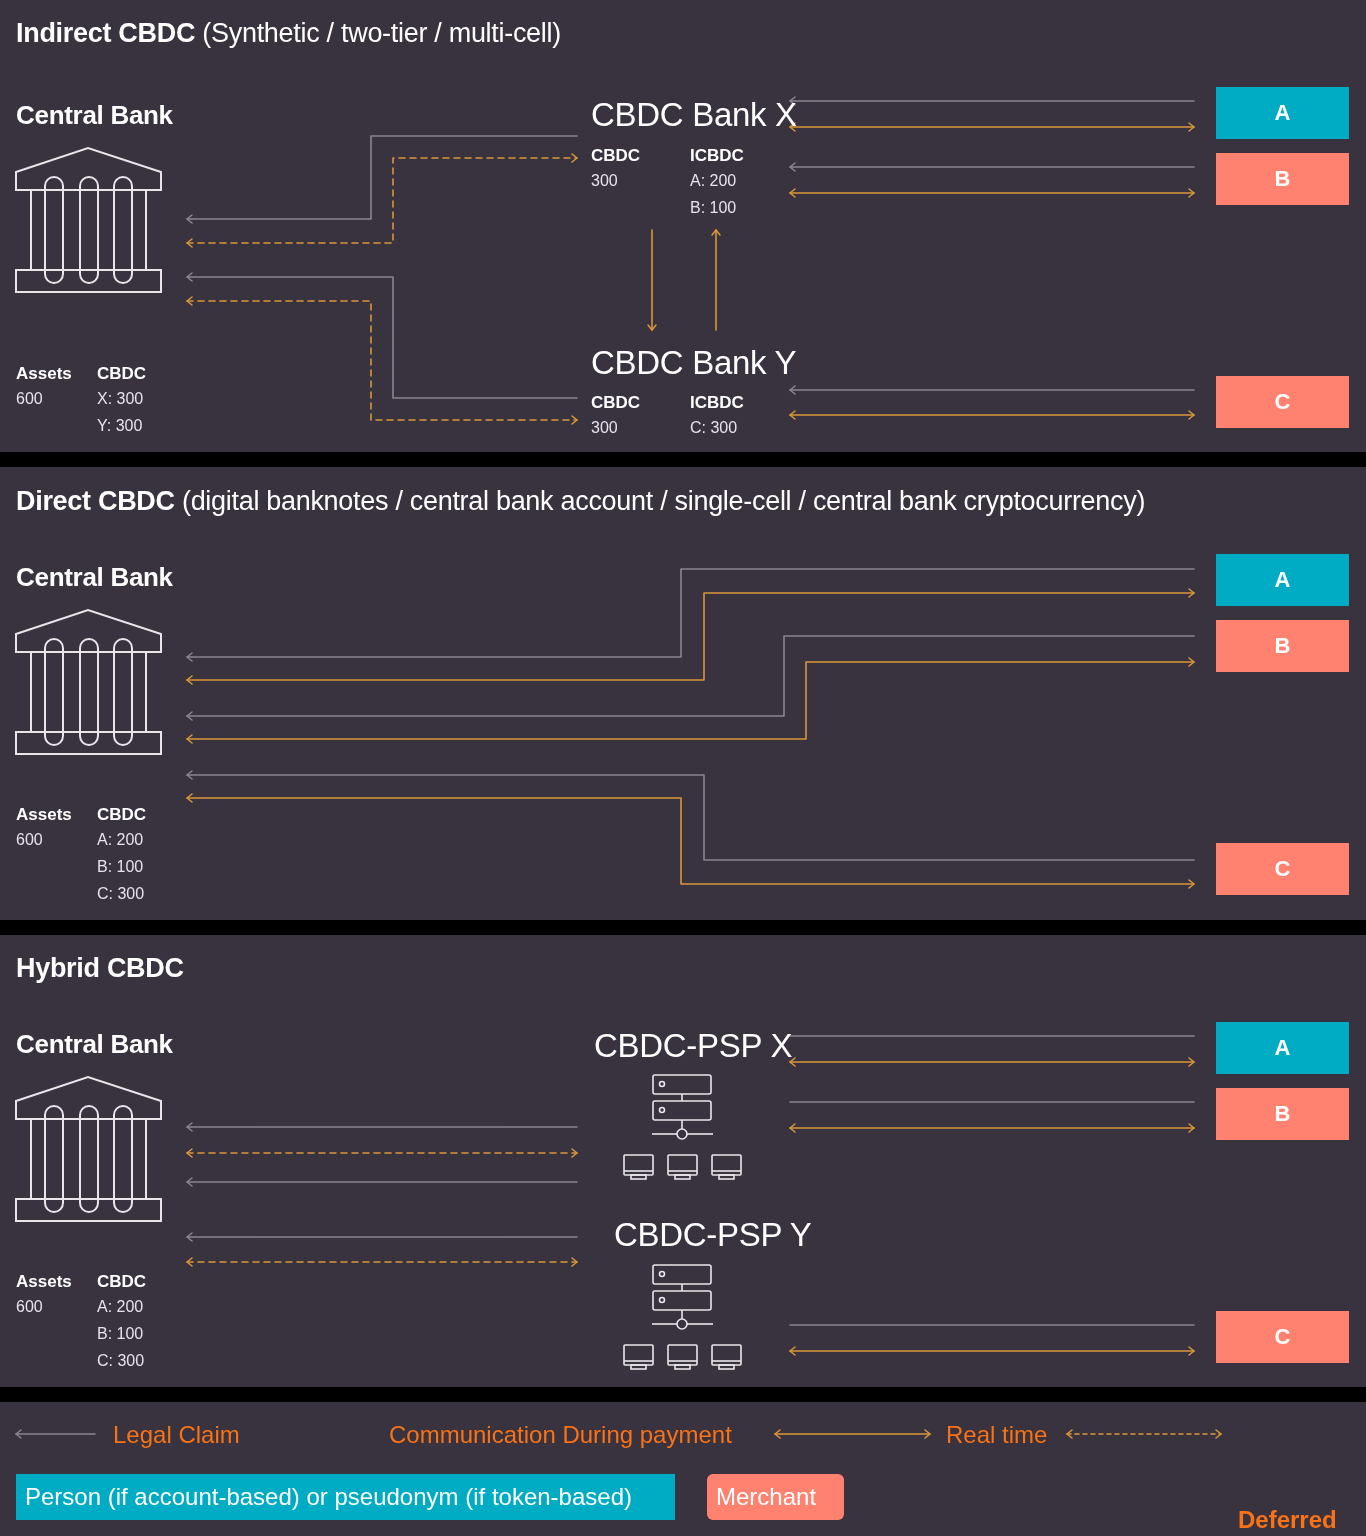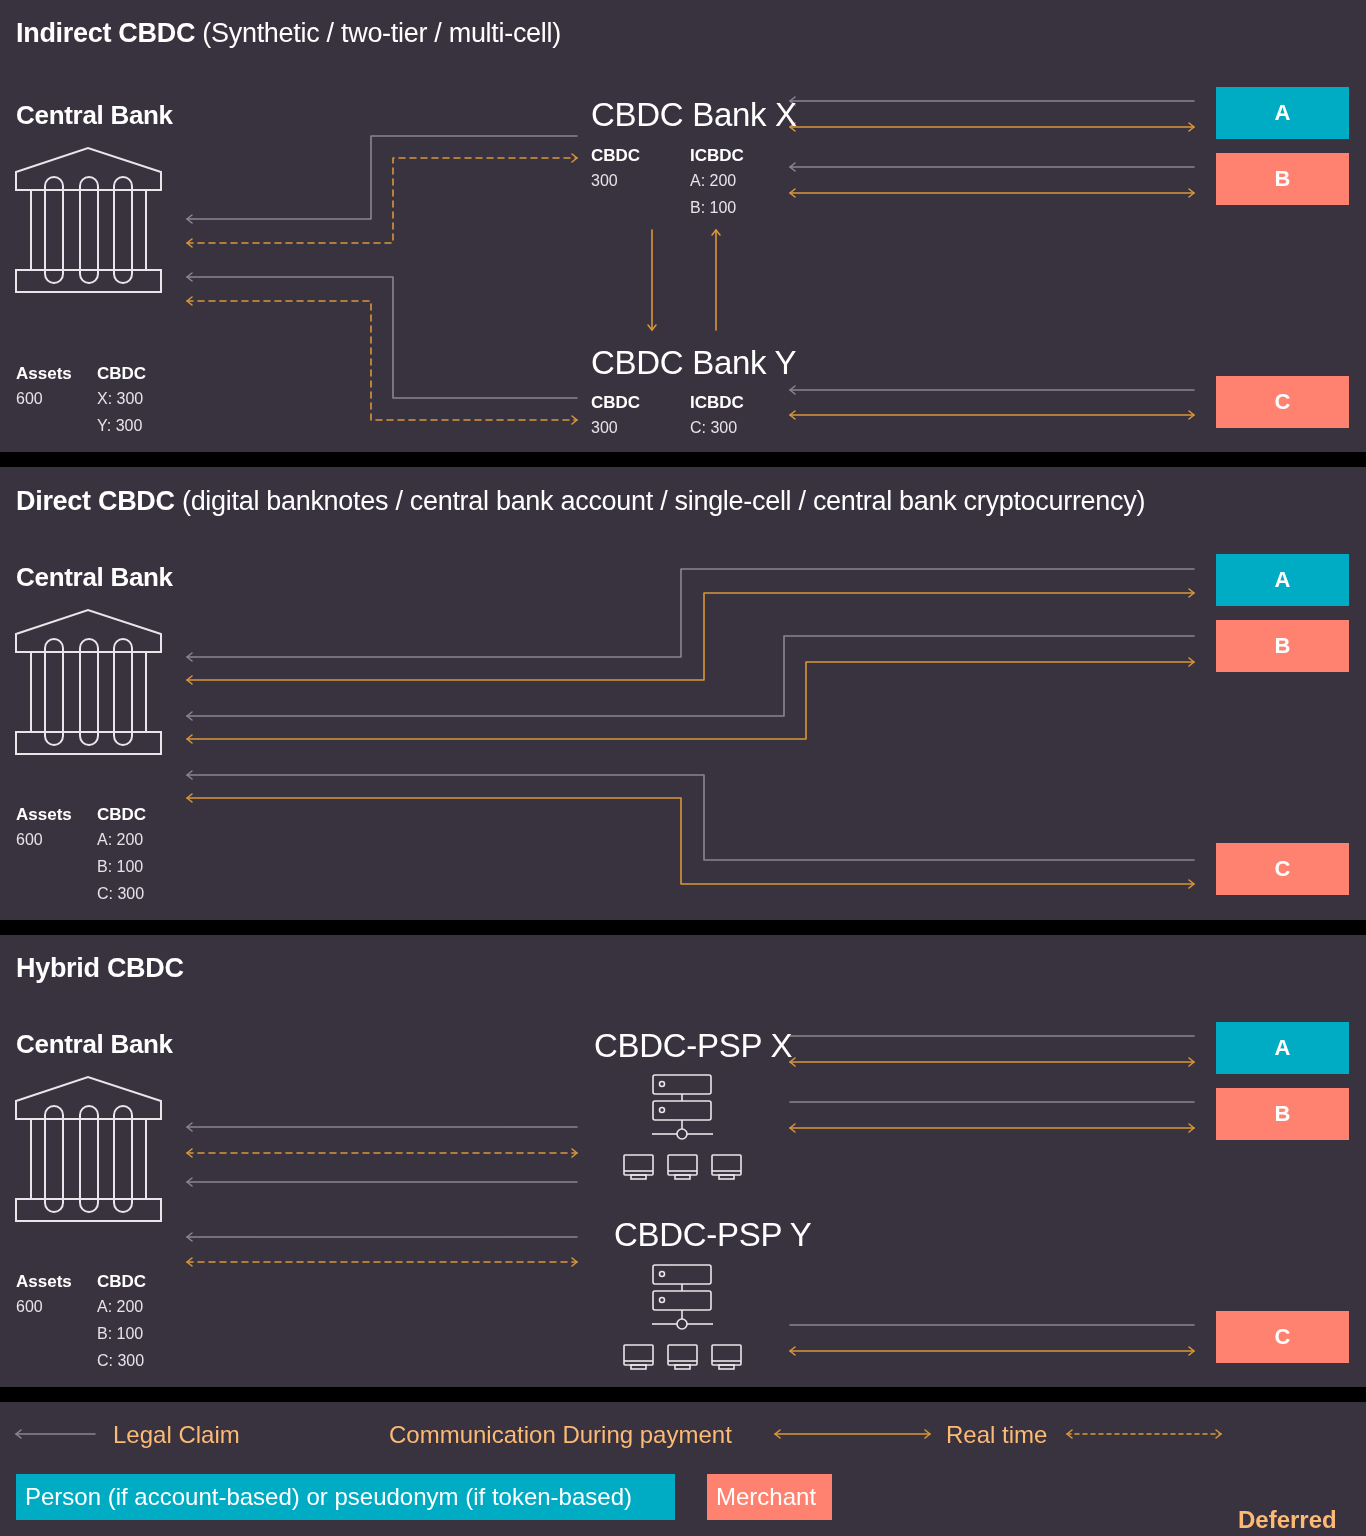--- a/index.html
+++ b/index.html
@@ -9,21 +9,21 @@
   .h1{font-size:27px;font-weight:bold;letter-spacing:-0.3px;}
   .h1 .sub{font-weight:normal;}
   .bank{font-size:26px;font-weight:bold;letter-spacing:-0.3px;text-align:center;}
   .node{font-size:33px;font-weight:normal;letter-spacing:-0.3px;}
   .lbl{font-size:17px;font-weight:bold;}
   .val{font-size:16px;color:#e6e3ea;}
   .box{position:absolute;width:133px;height:52px;display:flex;align-items:center;justify-content:center;font-size:22px;font-weight:bold;color:#fff;}
   .person{background:#00acc4;}
   .merchant{background:#ff8270;}
   svg.lines{position:absolute;left:0;top:0;pointer-events:none;}
-  .legend-text{font-size:24px;color:#fdba74;}
+  .legend-text{font-size:24px;color:#f97316;}
   .legend-box{position:absolute;height:46px;display:flex;align-items:center;padding:12px 9px;font-size:24px;color:#fff;box-sizing:border-box;}
 </style>
 </head>
 <body>
 
 <div class="panel" style="top:0;height:452px;"></div>
 <div class="panel" style="top:467px;height:453px;"></div>
 <div class="panel" style="top:935px;height:452px;"></div>
 <div class="panel" style="top:1402px;height:134px;"></div>
 
@@ -217,13 +217,13 @@
 
 <div class="box person" style="left:1216px;top:1022px;">A</div>
 <div class="box merchant" style="left:1216px;top:1088px;">B</div>
 <div class="box merchant" style="left:1216px;top:1311px;">C</div>
 
 <div class="t legend-text" style="left:113px;top:1423px;">Legal Claim</div>
 <div class="t legend-text" style="left:389px;top:1423px;">Communication During payment</div>
 <div class="t legend-text" style="left:946px;top:1423px;">Real time</div>
 <div class="t legend-text" style="left:1238px;top:1508px;font-weight:bold;">Deferred</div>
 <div class="legend-box person" style="left:16px;top:1474px;width:659px;">Person (if account-based) or pseudonym (if token-based)</div>
-<div class="legend-box merchant" style="left:707px;top:1474px;width:125px;">Merchant</div>
+<div class="legend-box merchant" style="left:707px;top:1474px;width:137px;border-radius:6px;">Merchant</div>
 
 </body></html>

